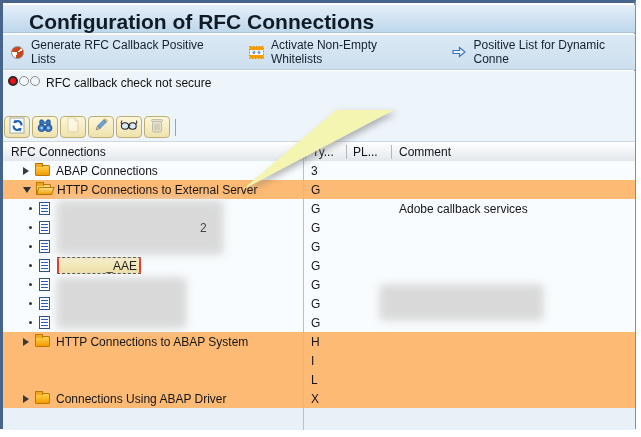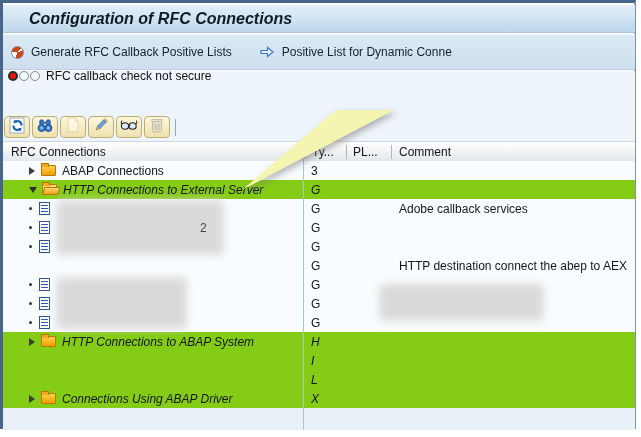--- a/index.html
+++ b/index.html
@@ -7,35 +7,35 @@
   body { font-family:"Liberation Sans", sans-serif; }
   .page { position:relative; width:641px; height:437px; background:#fff; overflow:hidden; }
 
   
   .frame { position:absolute; left:0; top:2; width:636px; height:429px;
            border-top:3px solid #47648a; border-left:3px solid #47648a; border-right:2px solid #7b91ad; }
 
   .titlebar { position:absolute; left:3px; top:5px; width:632px; height:28px;
               background:linear-gradient(#e4eff9,#bed7eb);
               border-bottom:1px solid #aac3da; }
-  .title { position:absolute; left:26px; top:5px; font-size:16px; font-weight:bold; font-style:italic; color:#101b26; }
+  .title { position:absolute; left:26px; top:5px; font-size:21px; font-weight:bold; color:#101b26; }
 
   .apptoolbar { position:absolute; left:3px; top:34px; width:632px; height:36px;
                 background:linear-gradient(#dcead6e0,#cfe0ef); background:linear-gradient(#dbe9f5,#cddfee);
                 border-top:1px solid #f2f8fc; border-bottom:1px solid #bccfe0;
                 display:flex; align-items:center; padding-left:8px; gap:27px; }
   .tbtn { display:flex; align-items:center; gap:7px; cursor:default; }
   .tbtn .tlabel { font-size:12px; color:#14212e; }
   .ticon { display:inline-flex; align-items:center; }
   .gen-ball { width:13px; height:13px; border-radius:50%; border:1px solid #8a8a8a;
               background:conic-gradient(from 200deg,#fff 0 22%,#cf4317 22% 55%,#fff 55% 63%,#cf4317 63% 100%); }
 
   .content { position:absolute; left:3px; top:71px; width:632px; height:359px; background:#edf4fa; }
 
-  .statusline { position:absolute; left:8px; top:69px; display:flex; align-items:center; gap:6px; }
+  .statusline { position:absolute; left:8px; top:76px; display:flex; align-items:flex-start; gap:6px; }
   .tl { display:flex; align-items:center; gap:1px; }
   .tl .c { width:10px; height:10px; border-radius:50%; border:1.5px solid #8a8a8a; background:#f2f7fb; }
   .tl .c.red { width:10px; height:10px; background:#ee1111; border:2px solid #2a2a2a; }
   .statustext { font-size:12px; color:#121212; }
 
   .minitoolbar { position:absolute; left:4px; top:116px; display:flex; align-items:center; gap:2px; }
   .mbtn { width:26px; height:22px; border:1px solid #bfae74; border-radius:4px;
           background:linear-gradient(#fdf7da,#efe2ad);
           display:flex; align-items:center; justify-content:center; }
   .mbtn.disabled svg { opacity:.5; }
@@ -46,23 +46,23 @@
            background:linear-gradient(#ffffff,#d8dfe6);
            border-top:1px solid #cfd8e0; border-bottom:1px solid #a9b3be; }
   .th { position:absolute; top:3px; font-size:12px; color:#14141c; }
   .th-rfc { left:8px; } .th-ty { left:309px; } .th-pl { left:350px; } .th-cm { left:396px; }
   .hsep { position:absolute; top:3px; width:1px; height:14px; background:#aeb8c2; }
   .hsep1 { left:302px; } .hsep2 { left:343px; } .hsep3 { left:388px; }
 
   .tbody { position:absolute; left:3px; top:161px; width:632px; height:269px; background:#e8f1f8; overflow:hidden; }
   .trow { position:relative; height:19px; }
   .trow.rwhite { background:#f9fcfe; }
-  .trow.rblue  { background:#84cc16;font-style:italic; }
+  .trow.rblue  { background:#fdba74; }
   .treecell { position:absolute; left:0; top:0; height:19px; display:flex; align-items:center; }
-  .treecell.group { padding-left:26px; }
+  .treecell.group { padding-left:20px; }
   .treecell.leaf  { padding-left:26px; }
   .nlabel { font-size:12px; color:#15151c; white-space:nowrap; }
   .cell-ty { position:absolute; left:308px; top:3px; font-size:12px; color:#15151c; }
   .cell-cm { position:absolute; left:396px; top:3px; font-size:12px; color:#15151c; white-space:nowrap; }
   .vline { position:absolute; left:303px; top:141px; width:1px; height:289px; background:#b4c1ce; }
 
   .tri-r { width:0; height:0; border-left:6px solid #3a3a3a; border-top:4px solid transparent;
            border-bottom:4px solid transparent; margin-right:6px; flex:none; }
   .tri-d { width:0; height:0; border-top:6px solid #2f2f2f; border-left:4px solid transparent;
            border-right:4px solid transparent; margin-right:5px; margin-top:1px; flex:none; }
@@ -113,20 +113,32 @@
 
   <div class="apptoolbar">
       <div class="tbtn">
         <span class="ticon">
           <span class="gen-ball"></span>
         </span>
         <span class="tlabel">Generate RFC Callback Positive Lists</span>
       </div>
       <div class="tbtn">
         <span class="ticon">
+          <svg width="15" height="13" viewBox="0 0 15 13">
+            <rect x="0.5" y="0.5" width="14" height="12" fill="#fff" stroke="#e08a00" stroke-dasharray="2 1"></rect>
+            <rect x="1" y="1" width="13" height="3" fill="#f59d00"></rect>
+            <rect x="1" y="9" width="13" height="3" fill="#f59d00"></rect>
+            <path d="M5 4.5 v3 M3.8 6.3 L5 7.7 L6.2 6.3" stroke="#2a6fbd" fill="none"></path>
+            <path d="M10 4.5 v3 M8.8 6.3 L10 7.7 L11.2 6.3" stroke="#2a6fbd" fill="none"></path>
+          </svg>
+        </span>
+        <span class="tlabel">Activate Non-Empty Whitelists</span>
+      </div>
+      <div class="tbtn">
+        <span class="ticon">
           <svg width="16" height="14" viewBox="0 0 16 14">
             <path d="M2 5.5 h6.5 V2.5 L14 7 l-5.5 4.5 V8.5 H2 z" fill="#e8f1fa" stroke="#3a78c2" stroke-width="1.2"></path>
           </svg>
         </span>
         <span class="tlabel">Positive List for Dynamic Conne</span>
       </div>
     </div>
 
   <div class="content"></div>
 
@@ -245,22 +257,28 @@
       <div class="trow rwhite">
         <span class="treecell leaf">
           <span class="bullet"></span>
           <span class="doc"></span>
           <span class="nlabel"></span>
         </span>
         <span class="cell-ty">G</span>
         <span class="cell-cm"></span>
       </div>
       <div class="trow rwhite">
-        <span class="cell-ty">G</span>
-        <span class="cell-cm">HTTP destination connect the abep to AEX</span>
+        <span class="treecell leaf">
+          <span class="bullet"></span>
+          <span class="doc"></span>
+          <span class="selbox">
+            <span>_AAE</span>
+          </span>
+        </span>
+        <span class="cell-ty">G</span>
       </div>
       <div class="trow rwhite">
         <span class="treecell leaf">
           <span class="bullet"></span>
           <span class="doc"></span>
           <span class="nlabel"></span>
         </span>
         <span class="cell-ty">G</span>
         <span class="cell-cm"></span>
       </div>

